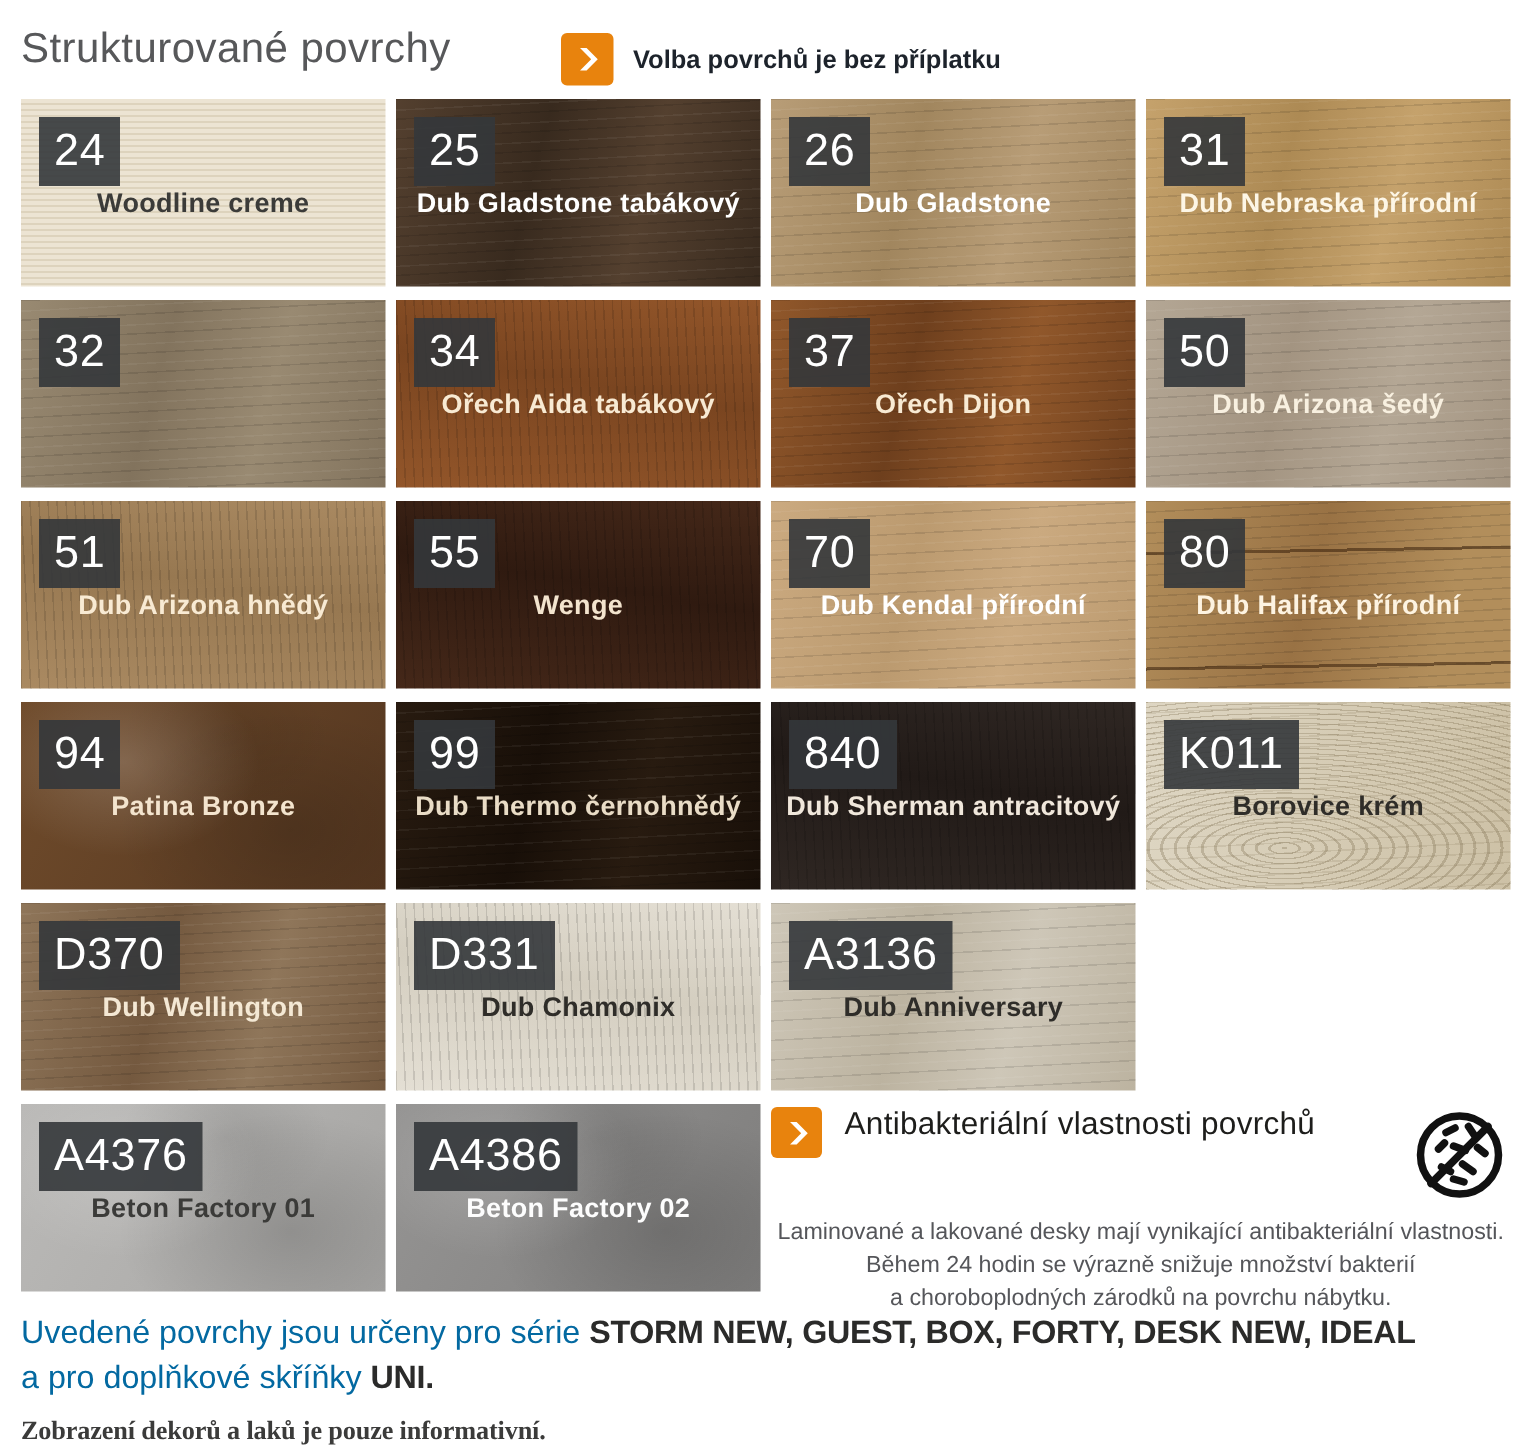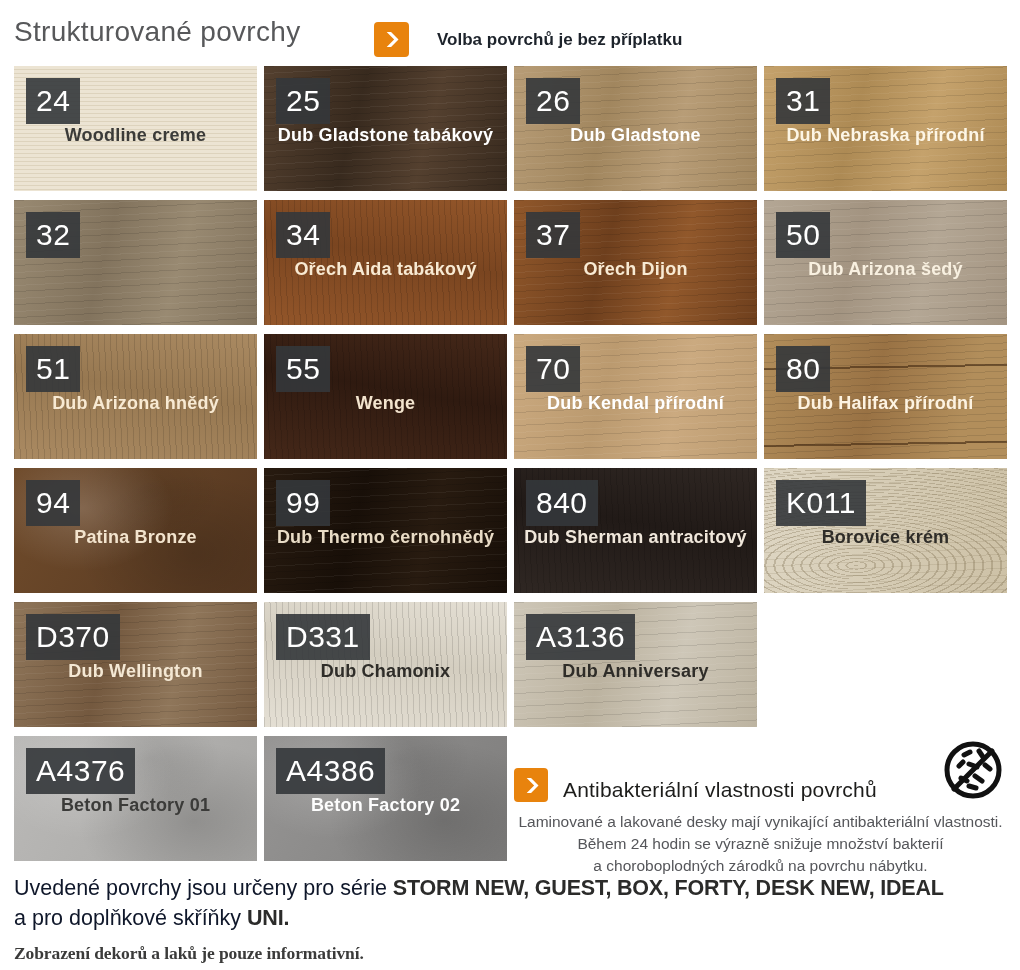--- a/index.html
+++ b/index.html
@@ -4,21 +4,21 @@
 <style>
   html,body{margin:0;padding:0;background:#fff;}
   .page{position:relative;width:1020px;height:970px;background:#fff;overflow:hidden;
         font-family:"Liberation Sans",sans-serif;}
 
   
   .hdr{position:relative;height:66px;}
   .hdr h1{position:absolute;left:14px;top:16px;margin:0;font-size:28px;font-weight:400;
           color:#57585a;letter-spacing:.3px;}
   .tagline{position:absolute;left:374px;top:22px;display:flex;align-items:center;gap:13px;}
-  .tagline .txt{font-size:17px;font-weight:bold;color:#1d232b;margin-left:15px;}
+  .tagline .txt{font-size:17px;font-weight:bold;color:#1d232b;}
 
   .tag{display:inline-flex;align-items:center;justify-content:center;width:35px;height:35px;
        background:var(--accent,#e8830d);border-radius:4px;flex:0 0 auto;}
   .tag svg{width:21px;height:21px;display:block;}
 
   
   .grid{display:grid;grid-template-columns:repeat(4,243px);grid-auto-rows:125px;
         gap:9px 7px;margin-left:14px;}
   .swatch{position:relative;overflow:hidden;}
   .badge{position:absolute;top:12px;left:12px;background:rgba(52,55,59,.9);color:#fff;
@@ -43,32 +43,32 @@
     radial-gradient(160px 110px at 74% 68%, rgba(0,0,0,.16), transparent 72%),
     radial-gradient(100px 70px at 56% 18%, rgba(0,0,0,.10), transparent 70%),
     linear-gradient(118deg,var(--c1),var(--c2));}
   .tex-swirl{background:
     repeating-radial-gradient(ellipse 190px 70px at 38% 78%, rgba(112,96,64,.28) 0 2px, transparent 2px 9px),
     repeating-linear-gradient(177deg, rgba(112,96,64,.14) 0 1px, transparent 1px 7px),
     linear-gradient(100deg,var(--c1),var(--c2));}
 
   
   .antibac{grid-row:6;grid-column:3/5;padding-top:2px;}
-  .antibac-head{display:flex;align-items:flex-end;gap:15px;}
+  .antibac-head{display:flex;align-items:flex-start;gap:15px;}
   .antibac-head .tag{width:34px;height:34px;}
   .antibac-head h2{margin:0;font-size:21px;font-weight:400;color:#1d1d1b;letter-spacing:.2px;}
   .bac-icon{margin-left:auto;margin-right:2px;}
   .bac-icon svg{width:64px;height:64px;display:block;}
   .antibac p{margin:9px 0 0 0;text-align:center;font-size:15.5px;line-height:1.42;
              color:#55565a;white-space:pre-line;}
 
   
   .ftr{margin:13px 14px 0 14px;}
   .series{margin:0;font-size:21.5px;line-height:1.38;}
-  .series .lite{color:#0f172a;font-weight:400;}
+  .series .lite{color:#0369a1;font-weight:400;}
   .series .strong{color:#2b2b2a;font-weight:bold;letter-spacing:-.2px;}
   .note{margin:10px 0 0 0;font-size:17.5px;font-weight:bold;color:#3b3b3a;letter-spacing:-.1px;font-family:Liberation Serif, serif;}
 </style>
 </head>
 <body>
 
 <div class="page">
 
   <div class="hdr">
     <h1>Strukturované povrchy</h1>

